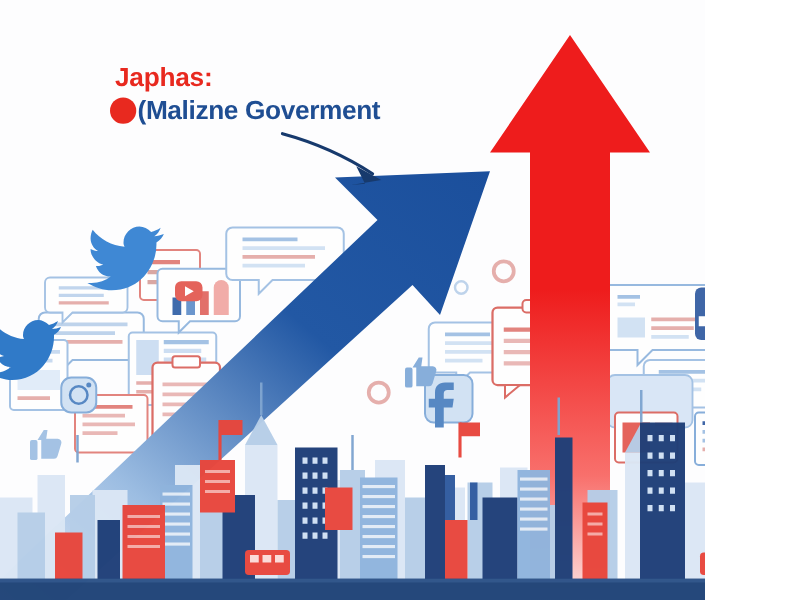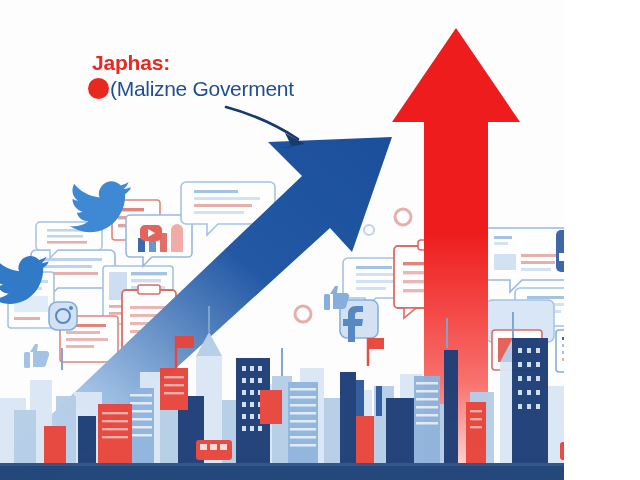--- a/index.html
+++ b/index.html
@@ -41,21 +41,21 @@
   }
   .headline .dot{
     width:21px;height:21px;border-radius:50%;
     background:#e8291f;
     display:inline-block;
     flex:0 0 auto;
     margin-right:1px;
   }
   .headline .line2txt{
     font-size:21px;
-    font-weight:normal;
+    font-weight:bold;
     color:#1f4e93;
     letter-spacing:-0.3px;
   }
 
   
   .pct{
     position:absolute;
     left:418px; top:75px;
     z-index:40;
     font-size:29px;

